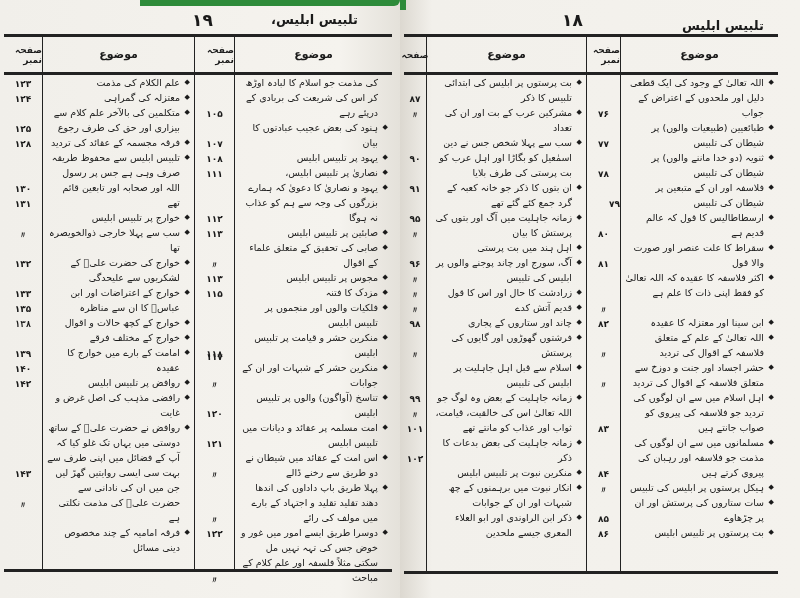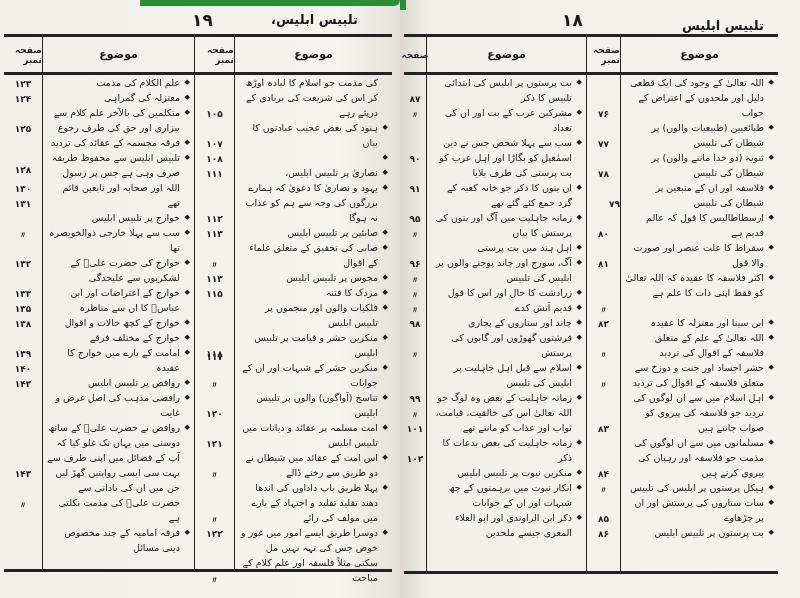--- a/index.html
+++ b/index.html
@@ -100,20 +100,21 @@
             <div class="row" style="min-height: 45px;">
               <span class="bullet none">◆</span>
               <span class="txt">کی مذمت جو اسلام کا لبادہ اوڑھ کر اس کی شریعت کی بربادی کے درپئے رہے</span>
             </div>
             <div class="row" style="min-height: 30px;">
               <span class="bullet">◆</span>
               <span class="txt">ہنود کی بعض عجیب عبادتوں کا بیان</span>
             </div>
             <div class="row" style="min-height: 15px;">
               <span class="bullet">◆</span>
+              <span class="txt">یہود پر تلبیس ابلیس</span>
             </div>
             <div class="row" style="min-height: 15px;">
               <span class="bullet">◆</span>
               <span class="txt">نصاریٰ پر تلبیس ابلیس،</span>
             </div>
             <div class="row" style="min-height: 45px;">
               <span class="bullet">◆</span>
               <span class="txt">یہود و نصاریٰ کا دعویٰ کہ ہمارے بزرگوں کی وجہ سے ہم کو عذاب نہ ہوگا</span>
             </div>
             <div class="row" style="min-height: 15px;">
@@ -257,28 +258,28 @@
               <span class="txt">فرقہ امامیہ کے چند مخصوص دینی مسائل</span>
             </div>
           </div>
       </div>
       <div class="col last" style="right:350px; width:38px;">
         <div class="col-head pg">صفحہ نمبر</div>
         <div class="rows pg-rows" id="lp-lp">
             <div class="pgn" style="top: 4px;">۱۲۳</div>
             <div class="pgn" style="top: 19px;">۱۲۴</div>
             <div class="pgn" style="top: 49px;">۱۲۵</div>
-            <div class="pgn" style="top: 64px; margin-top: 26px;">۱۲۸</div>
+            <div class="pgn" style="top: 64px;">۱۲۸</div>
             <div class="pgn" style="top: 109px;">۱۳۰</div>
             <div class="pgn" style="top: 124px;">۱۳۱</div>
             <div class="pgn" style="top: 154px;">〃</div>
             <div class="pgn" style="top: 184px;">۱۳۲</div>
             <div class="pgn" style="top: 214px;">۱۳۳</div>
             <div class="pgn" style="top: 229px;">۱۳۵</div>
-            <div class="pgn" style="top: 244px;">۱۳۸</div>
+            <div class="pgn" style="top: 244px; font-family: Liberation Mono, monospace;">۱۳۸</div>
             <div class="pgn" style="top: 274px;">۱۳۹</div>
             <div class="pgn" style="top: 289px;">۱۴۰</div>
             <div class="pgn" style="top: 304px;">۱۴۲</div>
             <div class="pgn" style="top: 394px;">۱۴۳</div>
             <div class="pgn" style="top: 424px;">〃</div>
           </div>
       </div>
     </div>
   </div>
 

